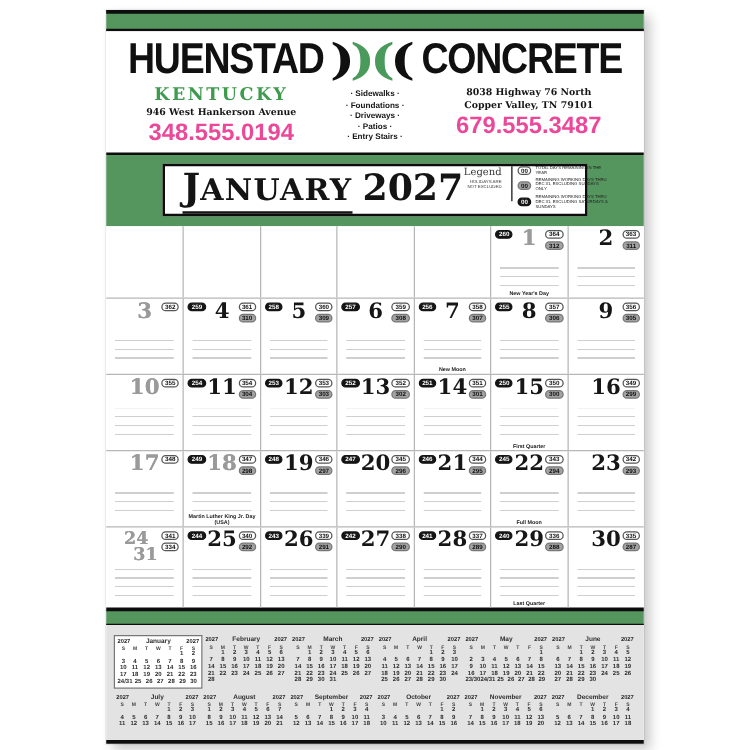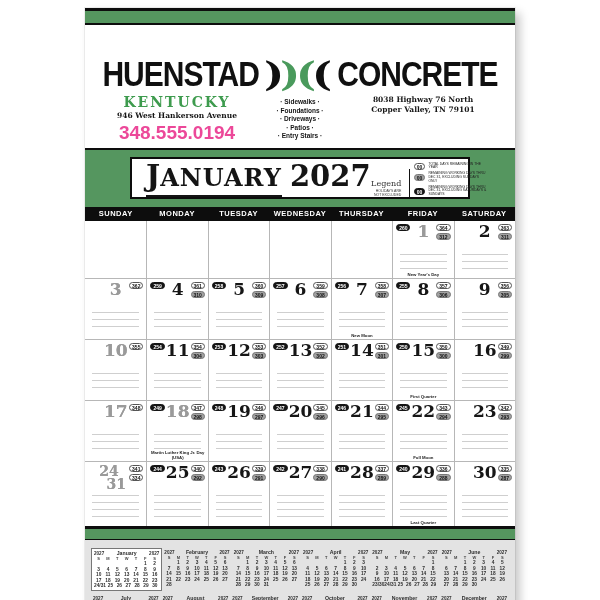--- a/index.html
+++ b/index.html
@@ -4,21 +4,21 @@
 <style>
   html,body{margin:0;padding:0;background:#fff;}
   .stage{position:relative;width:600px;height:600px;background:#ffffff;overflow:hidden;
          font-family:"Liberation Sans",sans-serif;}
   .sheet{position:absolute;left:85px;top:8px;width:430px;background:#fff;
          box-shadow:5px 5px 9px rgba(0,0,0,0.22), 0 0 0 1px rgba(0,0,0,0.06);}
   
   .band-top{height:12px;background:#55965f;border-top:3px solid #0d0d0d;border-bottom:2px solid #0d0d0d;}
   
   .header{background:#fff;border-bottom:2px solid #0d0d0d;padding:6px 8px 4px;}
-  .brandline{display:flex;justify-content:center;align-items:center;gap:5px;margin-top:26px;}
+  .brandline{display:flex;justify-content:center;align-items:center;gap:5px;}
   .brandword{font-weight:900;font-size:30px;letter-spacing:-1px;color:#101010;
              font-family:"Liberation Sans",sans-serif;transform:scaleY(1.15);}
   .logo{display:flex;align-items:center;gap:0px;margin:0 2px;}
   .logo span{font-family:"DejaVu Serif",serif;font-weight:bold;font-size:34px;line-height:30px;
              transform:scaleX(1.25);display:inline-block;}
   .lg-black{color:#101010;} .lg-green{color:#4a9a5c;}
   .inforow{display:flex;justify-content:center;margin-top:3px;}
   .loc{width:160px;text-align:center;}
   .state{color:#3e9b4e;font-family:"DejaVu Serif",serif;font-weight:bold;font-size:14px;letter-spacing:2px;}
   .addr{color:#161616;font-family:"DejaVu Serif",serif;font-weight:bold;font-size:7.5px;line-height:9px;margin-top:1px;}
@@ -26,21 +26,21 @@
   .services{width:86px;text-align:center;font-weight:bold;font-size:6.5px;line-height:8.5px;color:#141414;padding-top:4px;}
   
   .titleband{background:#55965f;padding:7px 0 8px;border-bottom:0;}
   .titlebox{width:336px;margin:0 auto;background:#fff;border:2px solid #0d0d0d;height:38px;
             display:flex;align-items:center;}
   .titlemonth{display:flex;align-items:baseline;padding-left:14px;flex:1;}
   .mword{font-family:"DejaVu Serif",serif;font-weight:bold;color:#141414;border-bottom:2px solid #141414;
          padding-bottom:1px;display:inline-block;line-height:26px;}
   .mword .big{font-size:30px;} .mword .rest{font-size:24px;letter-spacing:1px;}
   .yword{font-family:"DejaVu Serif",serif;font-weight:bold;font-size:29px;color:#141414;margin-left:8px;}
-  .legend{display:flex;align-items:flex-end;height:100%;padding-right:5px;}
+  .legend{display:flex;align-items:flex-start;height:100%;padding-right:5px;}
   .legend-label{text-align:right;padding-right:4px;}
   .legend-title{font-family:"DejaVu Serif",serif;font-size:8px;color:#333;}
   .legend-sub{font-size:3.5px;color:#333;line-height:4px;margin-top:1px;}
   .legend-div{width:1px;background:#111;height:28px;margin:0 4px;}
   .legend-items{display:flex;flex-direction:column;gap:2px;}
   .legend-item{display:flex;align-items:center;gap:3px;}
   .legend-text{font-size:3.4px;line-height:3.8px;color:#222;width:58px;}
   
   .bdg{display:inline-block;min-width:11px;padding:0 2px;height:7px;line-height:7px;border-radius:4px;
        font-size:5px;font-weight:bold;text-align:center;box-sizing:border-box;}
@@ -106,20 +106,21 @@
         <div class="services" id="services">
             <div>· Sidewalks ·</div>
             <div>· Foundations ·</div>
             <div>· Driveways ·</div>
             <div>· Patios ·</div>
             <div>· Entry Stairs ·</div>
           </div>
         <div class="loc">
           <div class="addr">8038 Highway 76 North</div>
           <div class="addr">Copper Valley, TN 79101</div>
+          <div class="phone">679.555.3487</div>
         </div>
       </div>
     </div>
 
     <div class="titleband">
       <div class="titlebox">
         <div class="titlemonth">
           <span class="mword"><span class="big">J</span><span class="rest">ANUARY</span></span>
           <span class="yword">2027</span>
         </div>
@@ -140,29 +141,20 @@
               </div>
               <div class="legend-item">
                 <span class="bdg bdg-black">00</span>
                 <span class="legend-text">REMAINING WORKING DAYS THRU DEC 31, EXCLUDING SATURDAYS &amp; SUNDAYS</span>
               </div>
             </div>
         </div>
       </div>
     </div>
 
-    <div class="dowbar" id="dowbar">
-        <div class="dow">SUNDAY</div>
-        <div class="dow">MONDAY</div>
-        <div class="dow">TUESDAY</div>
-        <div class="dow">WEDNESDAY</div>
-        <div class="dow">THURSDAY</div>
-        <div class="dow">FRIDAY</div>
-        <div class="dow">SATURDAY</div>
-      </div>
 
     <div class="grid" id="grid">
         <div class="week" style="height: 57px;">
           <div class="cell"></div>
           <div class="cell"></div>
           <div class="cell"></div>
           <div class="cell"></div>
           <div class="cell"></div>
           <div class="cell">
             <span class="bdg bdg-black bl">260</span>

